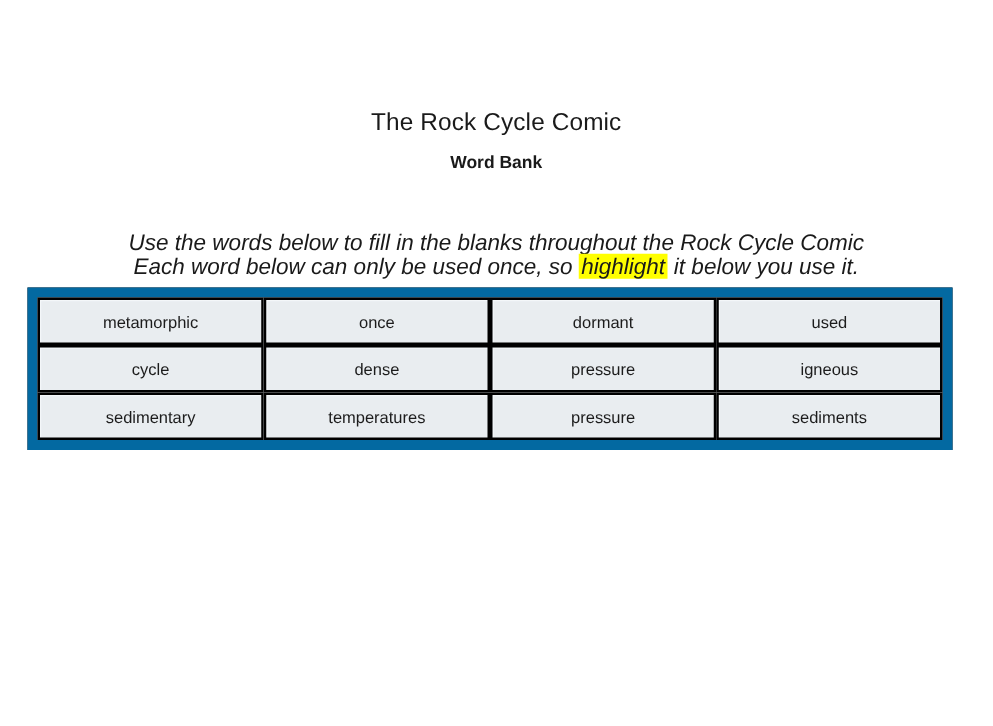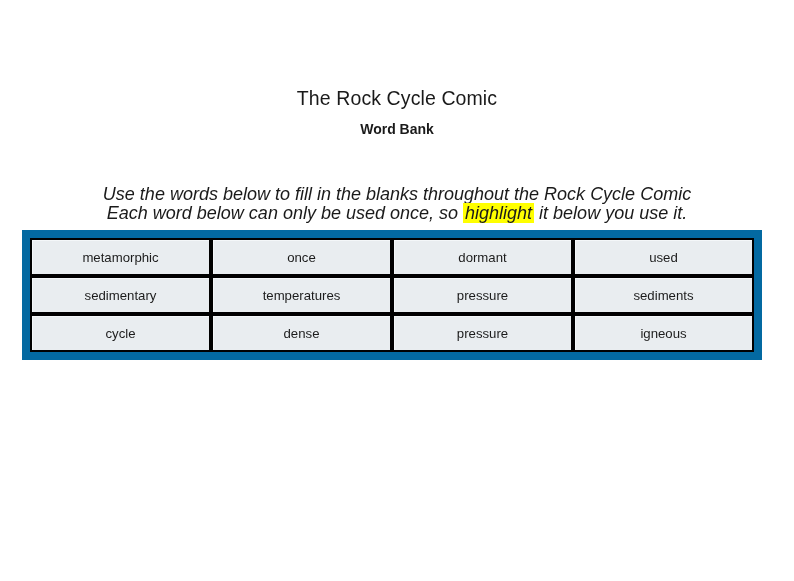--- a/index.html
+++ b/index.html
@@ -111,27 +111,27 @@
 
   <table class="word-bank">
     <tbody>
       <tr>
         <td>metamorphic</td>
         <td>once</td>
         <td>dormant</td>
         <td>used</td>
       </tr>
       <tr>
+        <td>cycle</td>
+        <td>dense</td>
+        <td>pressure</td>
+        <td>igneous</td>
+      </tr>
+      <tr>
         <td>sedimentary</td>
         <td>temperatures</td>
         <td>pressure</td>
         <td>sediments</td>
-      </tr>
-      <tr>
-        <td>cycle</td>
-        <td>dense</td>
-        <td>pressure</td>
-        <td>igneous</td>
       </tr>
     </tbody>
   </table>
 
 </div>
 
 </body></html>

